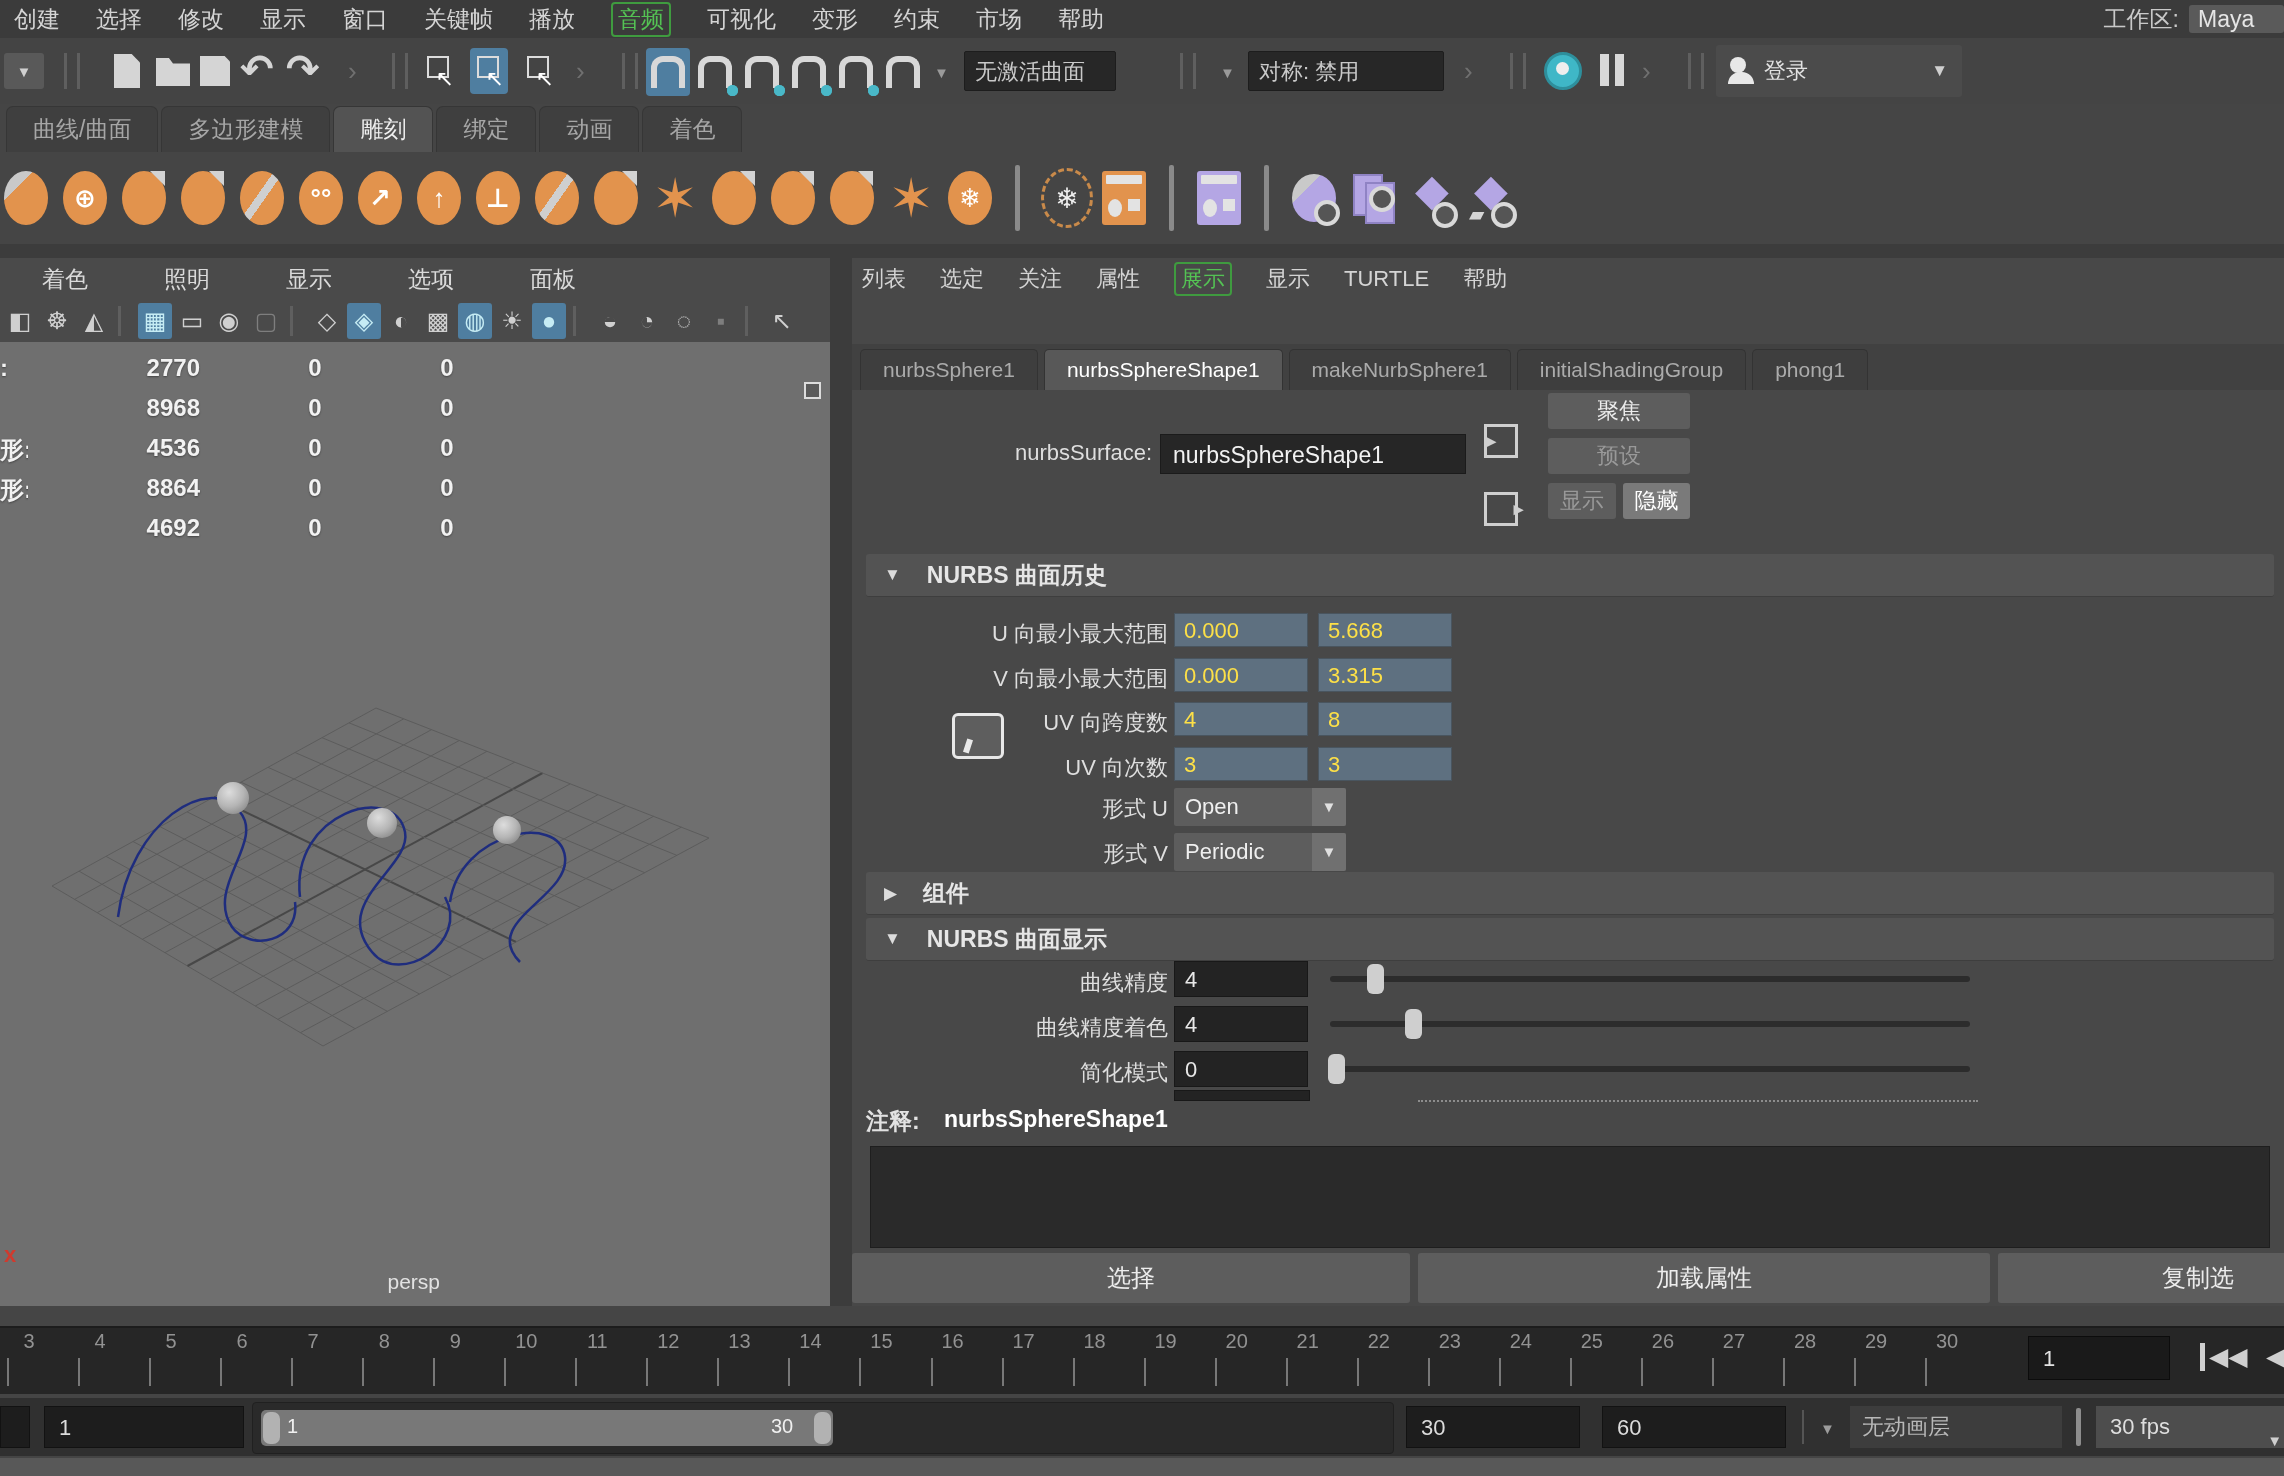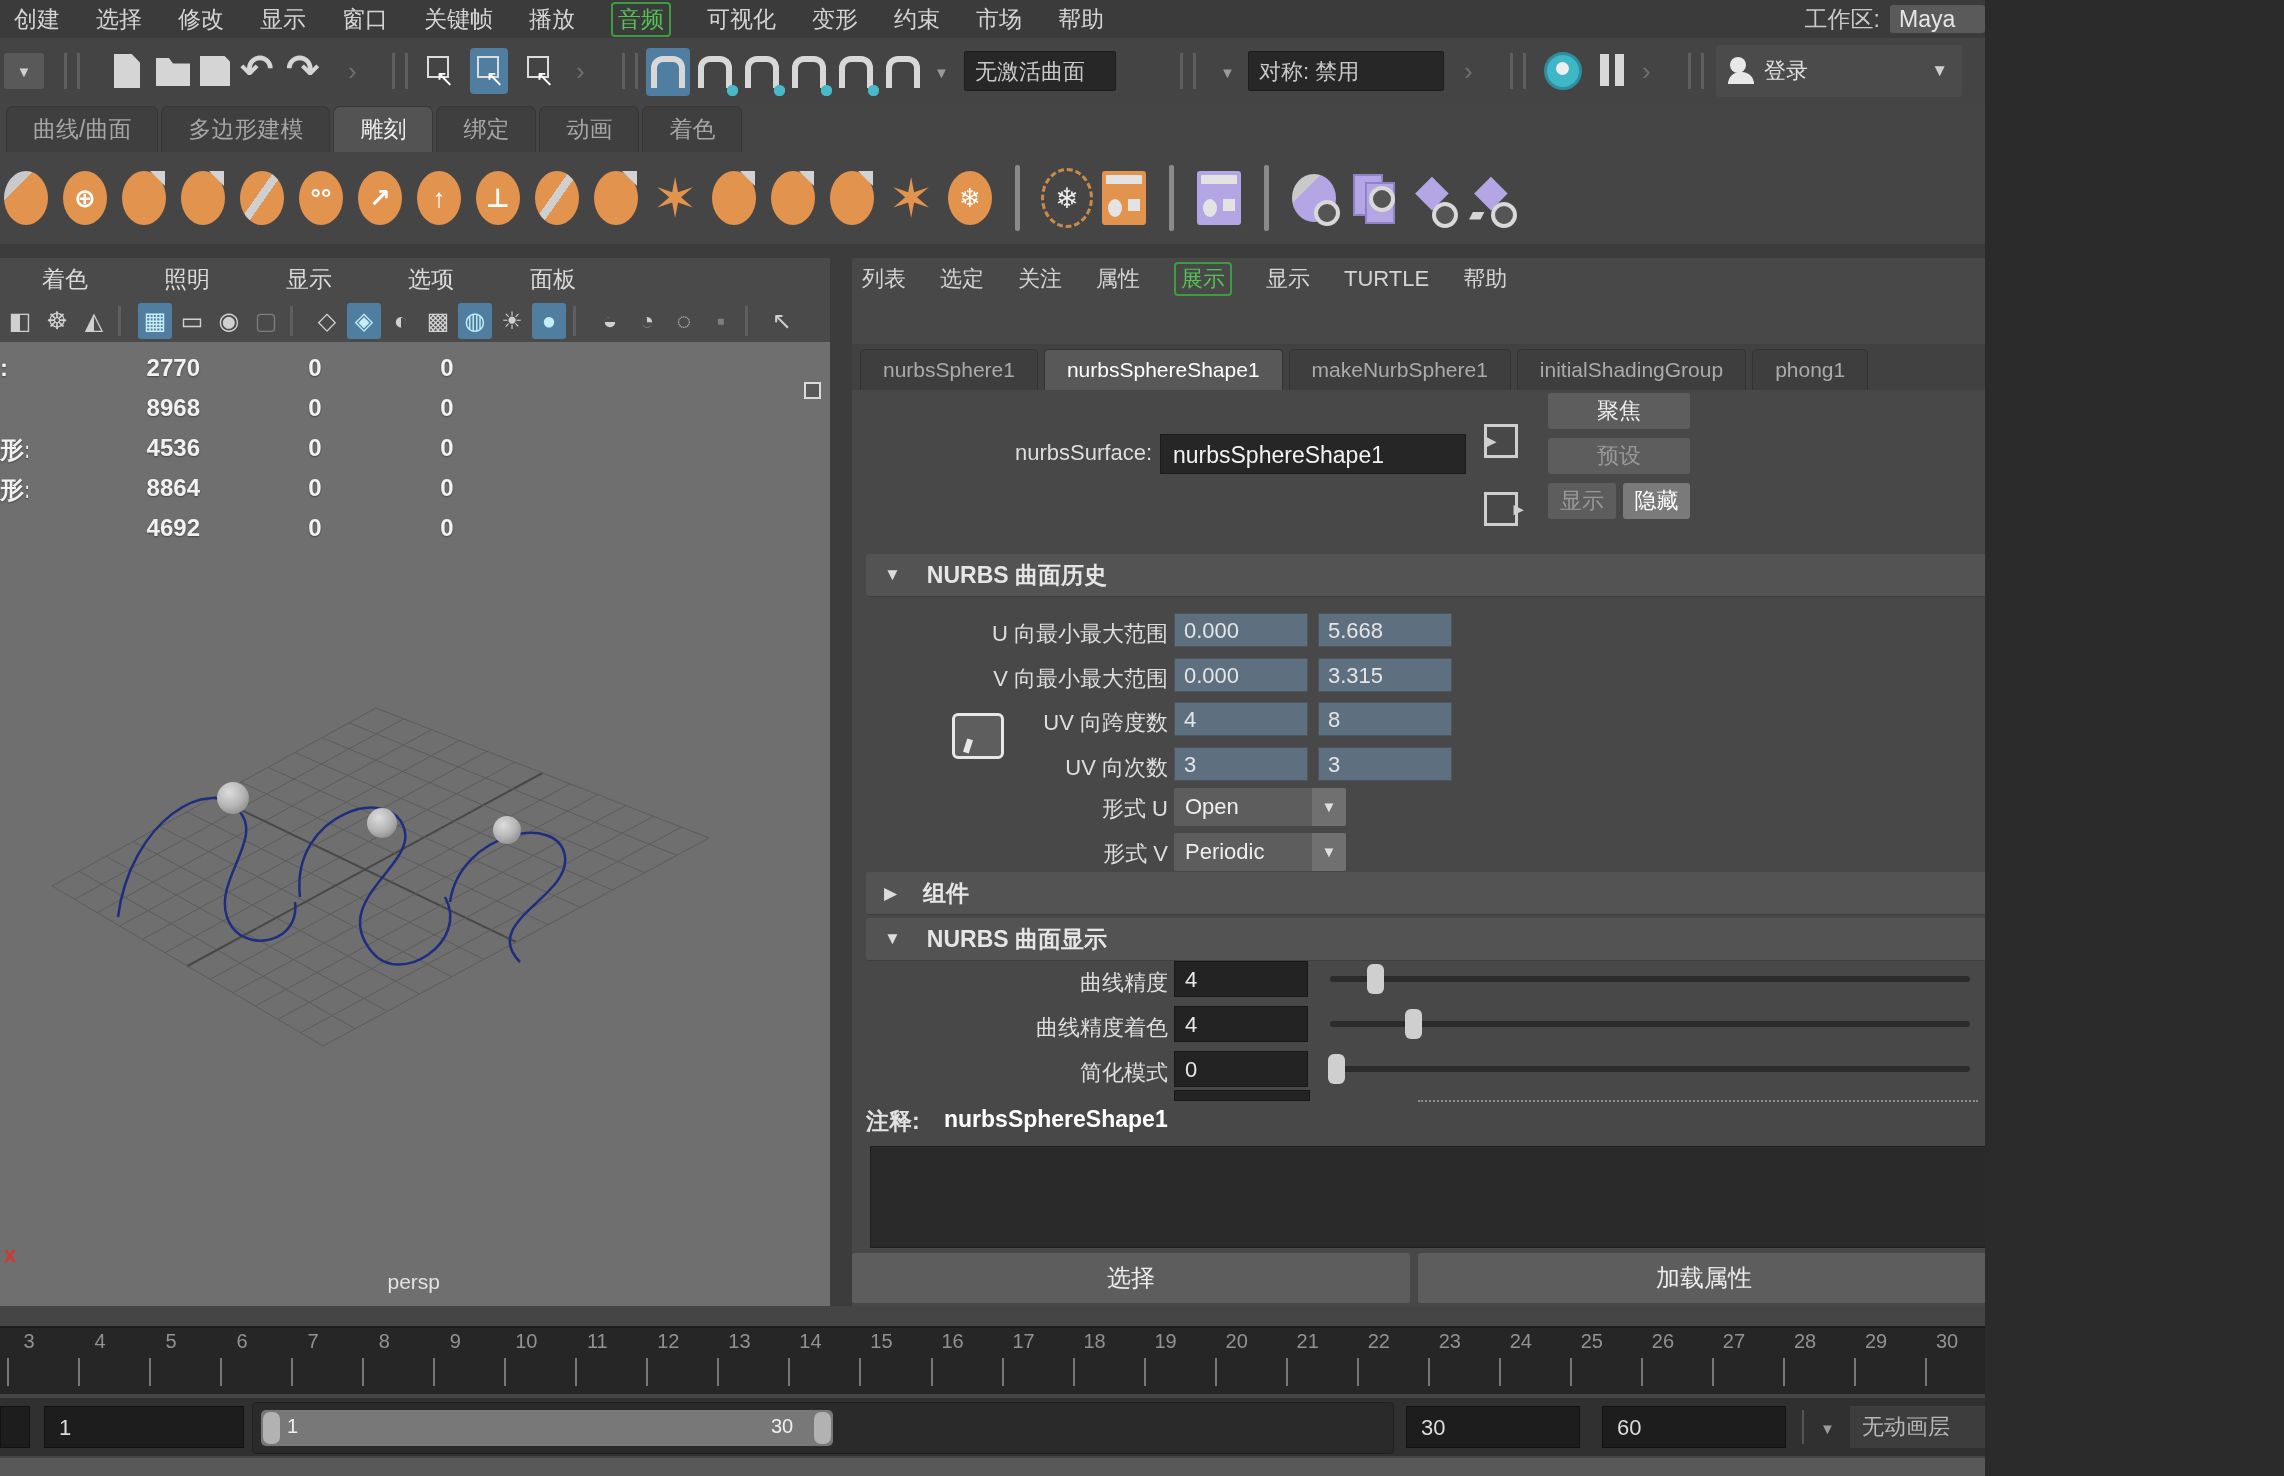--- a/index.html
+++ b/index.html
@@ -1,16 +1,16 @@
 <!DOCTYPE html>
 <html><head>
 <meta charset="utf-8">
 <style>
   html,body{margin:0;padding:0;background:#2b2b2b}
-  #root{position:relative;width:1985px;height:1476px;background:#454545;overflow:hidden;
+  #root{position:relative;width:2284px;height:1476px;background:#454545;overflow:hidden;
         font-family:"Liberation Sans","DejaVu Sans",sans-serif;color:#cfcfcf;font-size:22px;}
   .abs{position:absolute}
   
   #menubar{position:absolute;top:0;left:0;width:100%;height:38px;background:#3b3b3b;
            display:flex;align-items:center;gap:36px;padding-left:14px;box-sizing:border-box;font-size:23px;color:#d4d4d4}
   .mb-item{white-space:nowrap}
   .mb-item.hl{color:#54c254;border:2px solid #3f9b3f;border-radius:4px;padding:0 5px;margin:-2px 0}
   #ws-wrap{position:absolute;right:0;top:0;height:38px;display:flex;align-items:center;gap:10px}
   #ws-label{color:#c9c9c9}
   #ws-box{width:86px;height:28px;background:#5a5a5a;border-radius:3px;padding-left:9px;line-height:28px;color:#e6e6e6;overflow:hidden}
@@ -80,21 +80,21 @@
   #vp-square{position:absolute;left:804px;top:40px;width:13px;height:13px;border:2px solid #dcdcdc;background:#5a5a5a}
   
   #divider{position:absolute;left:830px;top:258px;width:22px;height:1048px;background:#3c3c3c}
   #ae{position:absolute;left:852px;top:258px;width:1432px;height:1048px;background:#484848;overflow:hidden}
   #ae-menus{height:42px;display:flex;align-items:center;gap:34px;padding-left:10px;font-size:22px;color:#d4d4d4}
   .ae-m.hl{color:#54c254;border:2px solid #3f9b3f;border-radius:4px;padding:0 5px}
   #ae-tabbar{position:absolute;top:86px;left:0;width:100%;height:46px;background:#414141;display:flex;align-items:flex-end;gap:6px;padding-left:8px;box-sizing:border-box}
   .ae-tab{padding:8px 22px;font-size:21px;color:#ababab;background:#3e3e3e;border:1px solid #333;border-bottom:none;border-radius:5px 5px 0 0;white-space:nowrap}
   .ae-tab.active{background:#585858;color:#fff}
   .ae-label{position:absolute;width:300px;text-align:right;color:#dedede;font-size:22px}
-  .ae-field{position:absolute;width:134px;height:34px;background:#5e7080;border:1px solid #49555f;color:#e5e5e5;
+  .ae-field{position:absolute;width:134px;height:34px;background:#5e7080;border:1px solid #49555f;color:#fde047;
             font-size:22px;line-height:34px;padding-left:9px;box-sizing:border-box}
   .ae-darkfield{position:absolute;width:134px;height:36px;background:#232323;border:1px solid #181818;color:#e8e8e8;
             font-size:22px;line-height:36px;padding-left:10px;box-sizing:border-box}
   .ae-section{position:absolute;left:14px;width:1408px;height:42px;background:#535353;border-radius:3px;
               display:flex;align-items:center;color:#e6e6e6;font-size:23px;font-weight:bold;border-bottom:1px solid #3e3e3e}
   .ae-section .arr{margin:0 26px 0 18px;font-size:17px;color:#dcdcdc;font-weight:normal}
   .dropdown{position:absolute;width:172px;height:38px;background:#5d5d5d;border-radius:2px;color:#efefef;font-size:22px;line-height:38px;padding-left:11px;box-sizing:border-box}
   .dropdown .dd{position:absolute;right:0;top:0;width:34px;height:38px;background:#707070;display:grid;place-items:center;font-size:15px;color:#e0e0e0;border-radius:0 2px 2px 0}
   .slider{position:absolute;width:640px;height:36px}
   .slider .track{position:absolute;left:0;right:0;top:15px;height:6px;background:#2c2c2c;border-radius:3px}

